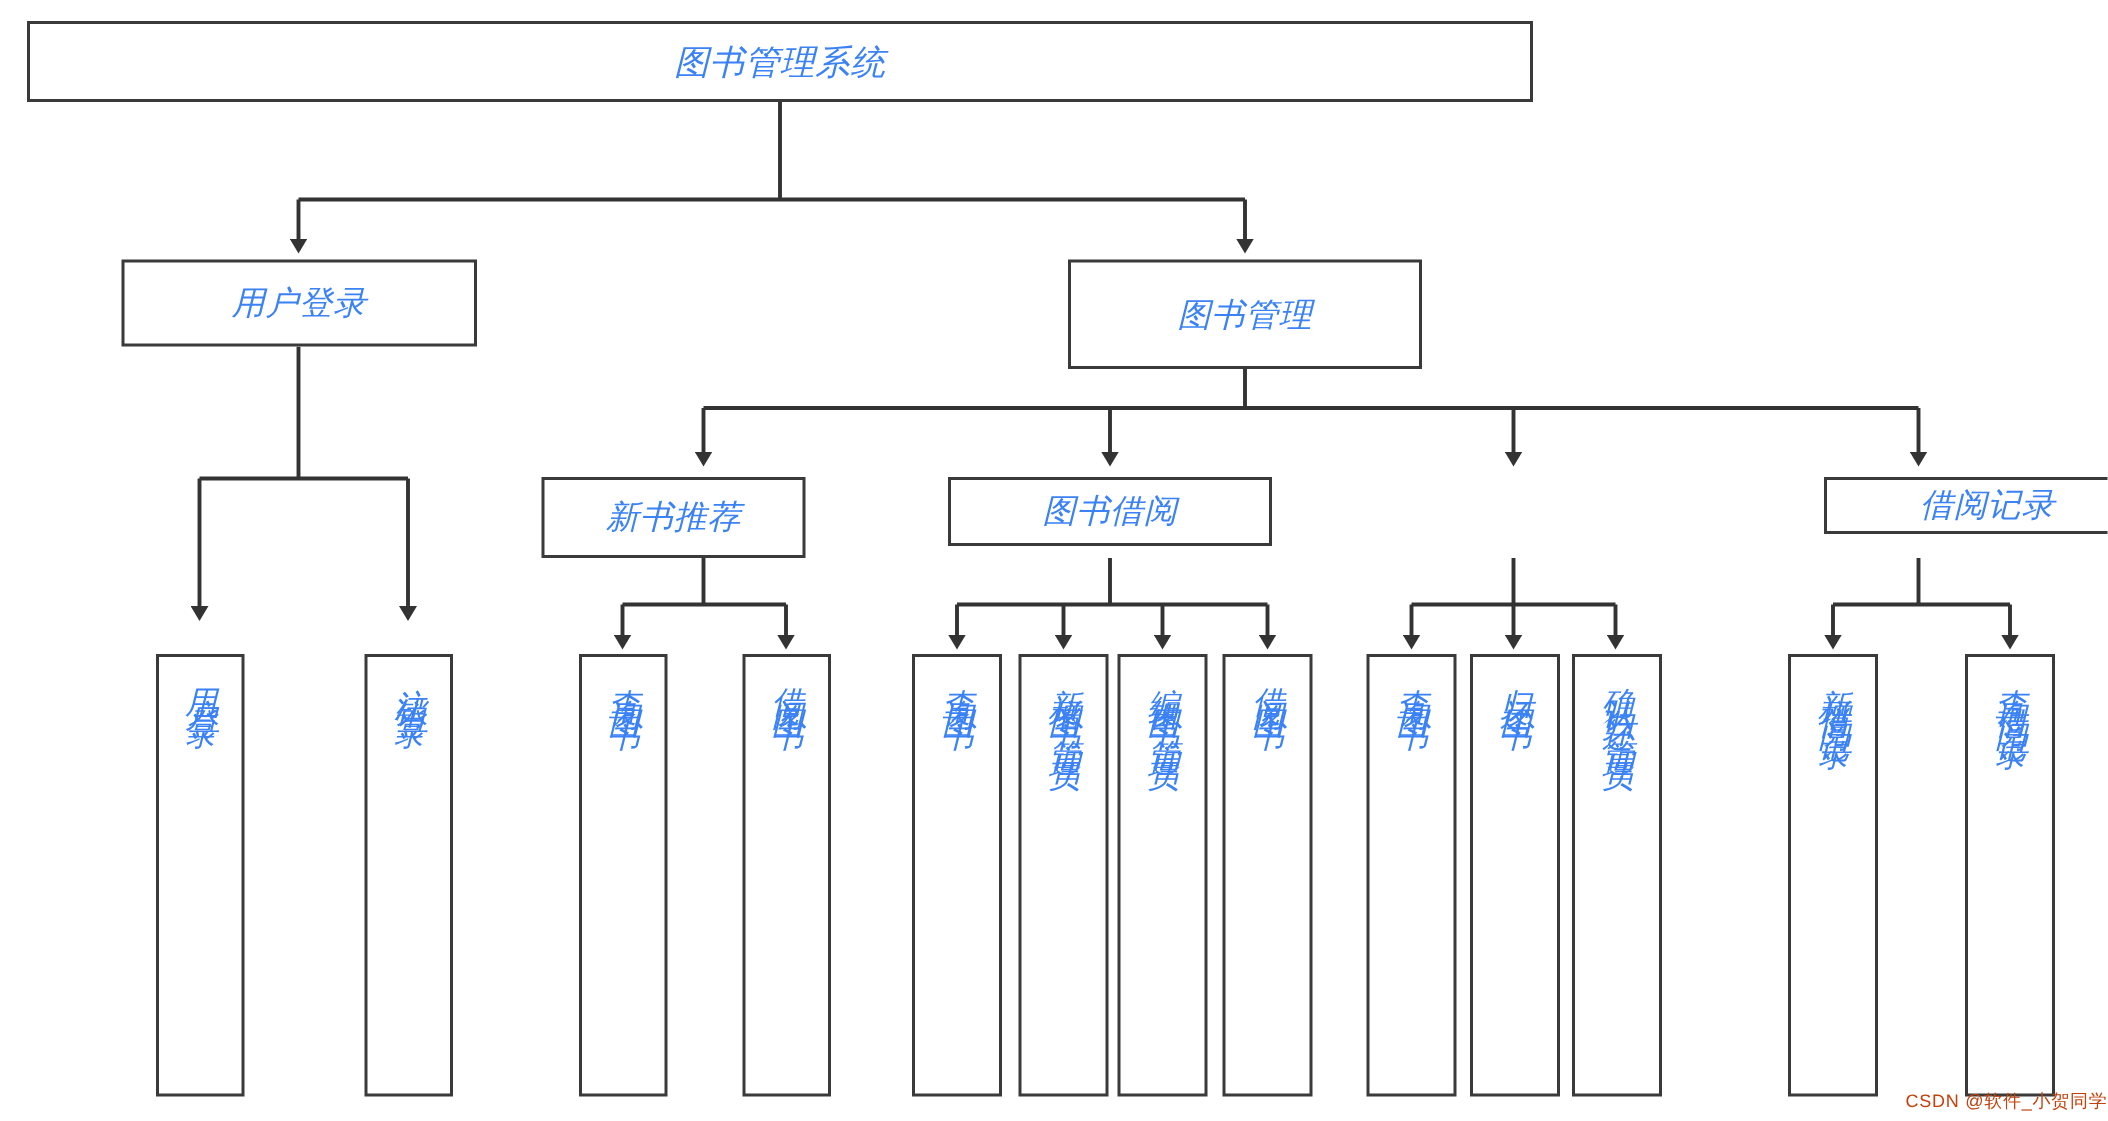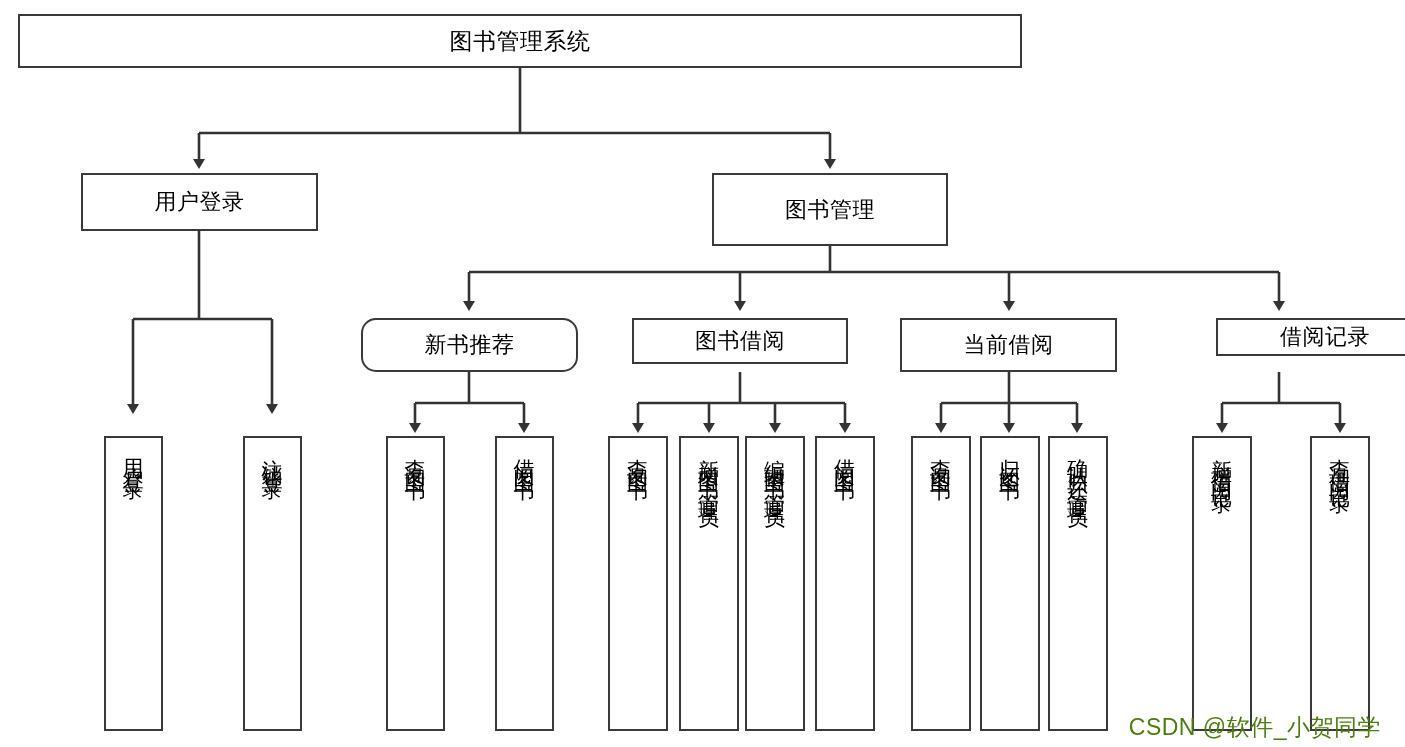--- a/index.html
+++ b/index.html
@@ -28,21 +28,22 @@
     pointer-events: none;
   }
   .node {
     position: absolute;
     box-sizing: border-box;
     background: #ffffff;
     border: 2px solid #3a3a3a;
     display: flex;
     align-items: center;
     justify-content: center;
-    color: #000000;
+    color: #3b82f6;
+    font-style: italic;
   }
   .node .label {
     line-height: 1.0;
     text-align: center;
     white-space: pre;
   }
   .node-horizontal .label {
     font-size: 22px;
     letter-spacing: 0.5px;
   }
@@ -55,24 +56,24 @@
   }
   .node-vertical .label {
     writing-mode: vertical-rl;
     text-orientation: upright;
     font-size: 21px;
     letter-spacing: 7px;
     line-height: 1.0;
   }
   .watermark {
     position: absolute;
-    right: 24px;
+    right: 0;
     bottom: 4px;
-    font-size: 23px;
-    color: #4d7c0f;
+    font-size: 12px;
+    color: #c2410c;
     letter-spacing: 0.5px;
     white-space: nowrap;
   }
 </style>
 </head>
 <body>
 
 <div id="diagram-root">
 
   <svg class="connectors" viewBox="0 0 1405 747">
@@ -143,29 +144,26 @@
     <span class="label">图书管理系统</span>
   </div>
 
   <div class="node node-horizontal" style="left:81px; top:173px; width:237px; height:58px;">
     <span class="label">用户登录</span>
   </div>
   <div class="node node-horizontal" style="left:712px; top:173px; width:236px; height:73px;">
     <span class="label">图书管理</span>
   </div>
 
-  <div class="node node-horizontal" style="left:361px; top:318px; width:217px; height:54px;border-radius:15px;">
+  <div class="node node-horizontal" style="left:361px; top:318px; width:176px; height:54px;">
     <span class="label">新书推荐</span>
   </div>
   <div class="node node-horizontal" style="left:632px; top:318px; width:216px; height:46px;">
     <span class="label">图书借阅</span>
   </div>
-  <div class="node node-horizontal" style="left:900px; top:318px; width:217px; height:54px;">
-    <span class="label">当前借阅</span>
-  </div>
   <div class="node node-horizontal" style="left:1216px; top:318px; width:218px; height:38px;">
     <span class="label">借阅记录</span>
   </div>
 
   <div class="node node-vertical" style="left:104px; top:436px; width:59px; height:295px;">
     <span class="label">用户登录</span>
   </div>
   <div class="node node-vertical" style="left:243px; top:436px; width:59px; height:295px;">
     <span class="label">注销登录</span>
   </div>

